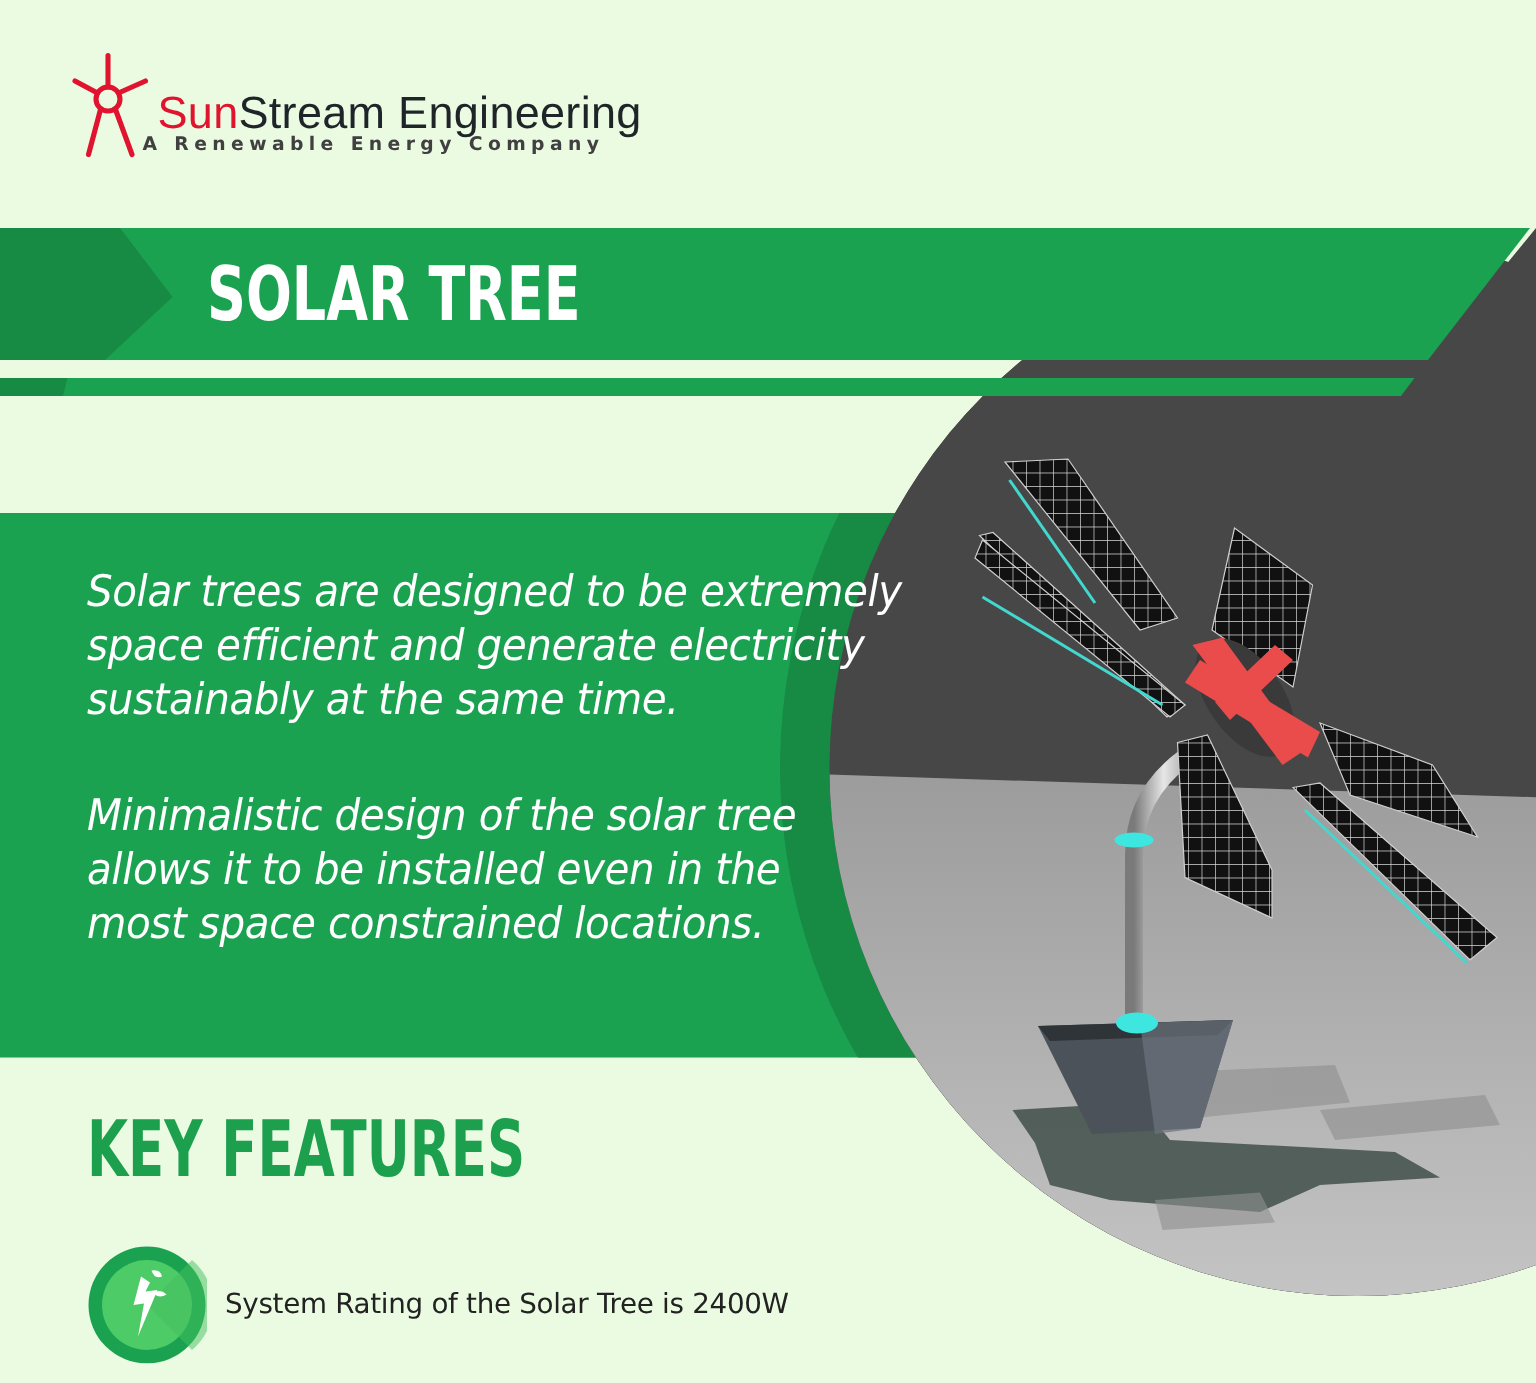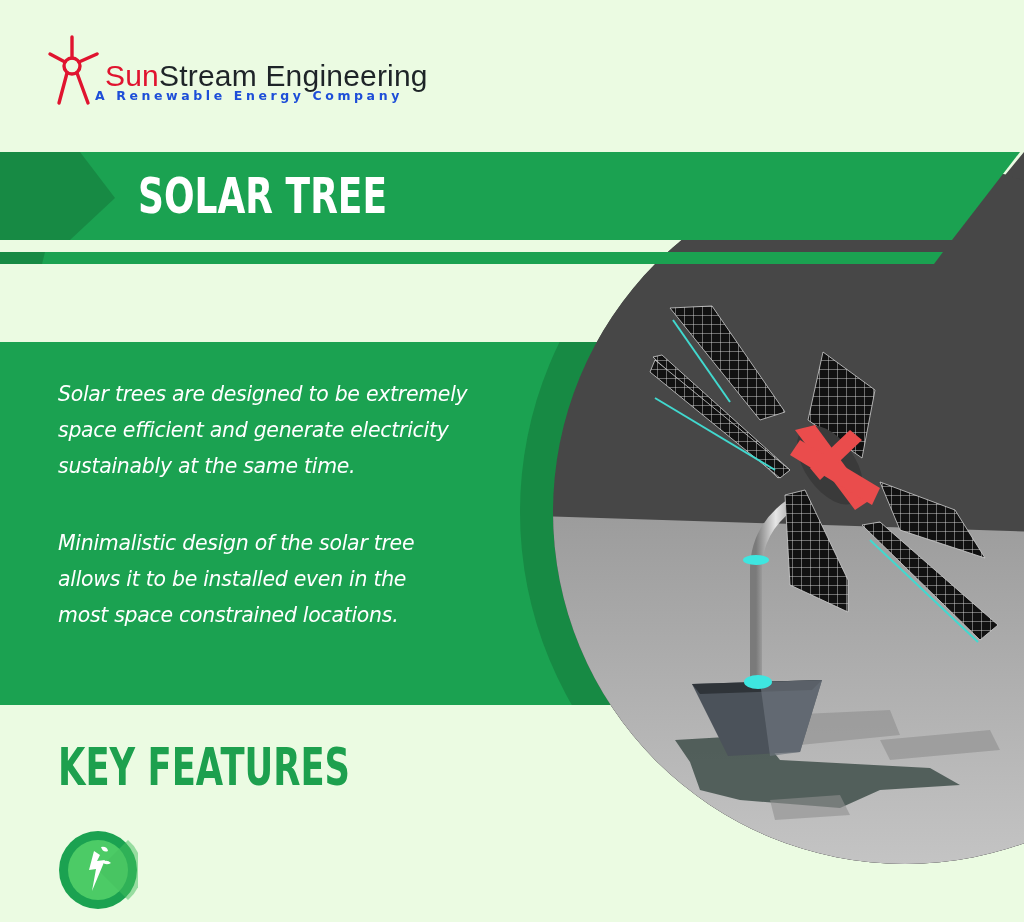--- a/index.html
+++ b/index.html
@@ -8,36 +8,36 @@
       background: #ebfbe2;
       font-family: "DejaVu Sans", sans-serif;
     }
     .abs { position: absolute; }
 
     
     .logo { left: 40px; top: 30px; width: 400px; height: 80px; }
     .logo-icon { left: 4px; top: 2px; width: 60px; height: 78px; }
     .brand { left: 65px; top: 29px; font-family: Liberation Sans, sans-serif; font-size: 30px; font-weight: normal; color: #1e2428; letter-spacing: 0.2px; white-space: nowrap; }
     .brand .red { color: #e0142f; }
-    .tagline { left: 55px; top: 58px; font-family: "DejaVu Sans", sans-serif; font-size: 12.5px; font-weight: bold; color: #1d4ed8; letter-spacing: 3.6px; white-space: nowrap; }
+    .tagline { left: 55px; top: 58px; font-family: "DejaVu Sans", sans-serif; font-size: 12.5px; font-weight: bold; color: #404040; letter-spacing: 3.6px; white-space: nowrap; }
 
     
     .bg-svg { left: 0; top: 0; width: 1024px; height: 922px; }
 
     .title {
       left: 138px; top: 164px; color: #ffffff;
       font-family: "DejaVu Sans", sans-serif; font-weight: bold;
       font-size: 50px; line-height: 64px; letter-spacing: 0px;
       transform: scaleX(0.72); transform-origin: left center; white-space: nowrap;
     }
 
     .desc {
       left: 58px; width: 520px; color: #ffffff;
       font-family: "DejaVu Sans", sans-serif; font-style: italic;
-      font-size: 22px; line-height: 36px; letter-spacing: -0.3px;
+      font-size: 29px; line-height: 36px; letter-spacing: -0.3px;
     }
     .desc p { margin: 0; white-space: nowrap; transform: scaleX(0.93); transform-origin: left center; }
     .desc1 { top: 376px; }
     .desc2 { top: 525px; }
 
     .kf-title {
       left: 58px; top: 732px; color: #1da04e;
       font-family: "DejaVu Sans", sans-serif; font-weight: bold;
       font-size: 52px; line-height: 70px;
       transform: scaleX(0.68); transform-origin: left center; white-space: nowrap;
@@ -177,13 +177,14 @@
   <svg class="feature-icon" viewBox="0 0 80 80" xmlns="http://www.w3.org/2000/svg">
     <circle cx="40" cy="41" r="39" fill="#1ba251"></circle>
     <circle cx="40" cy="41" r="30" fill="#4ccb66"></circle>
     <path d="M40 41 L70 11 A39 39 0 0 1 70 71 Z" fill="#44bf5e" opacity="0.5"></path>
     <g fill="#ffffff">
       <path d="M36 22 L42 26 L39 32 L47 31 L34 62 L38 40 L31 41 Z"></path>
       <path d="M43 18 Q49 17 50 22 Q45 24 43 18 Z"></path>
       <path d="M44 33 Q49 30 53 34 Q48 37 44 33 Z"></path>
     </g>
   </svg>
+  <span class="feature-text">System Rating of the Solar Tree is 2400W</span>
 </div>
 
 </body></html>

